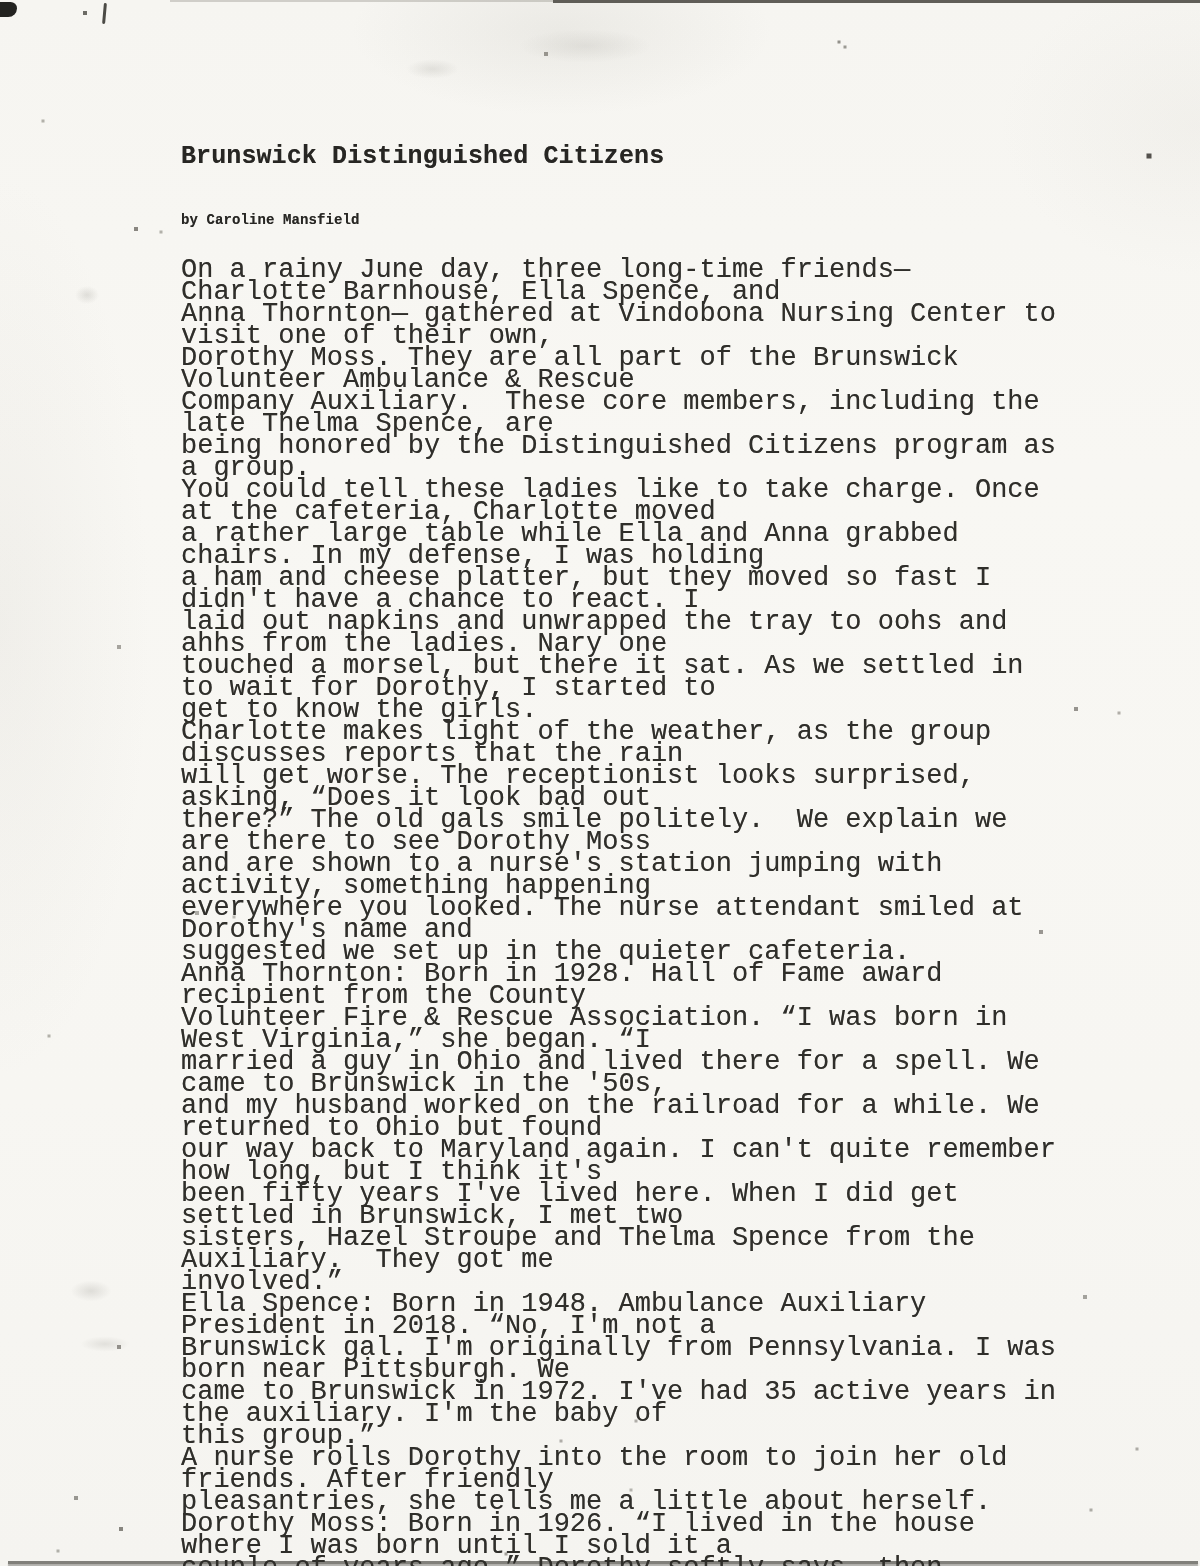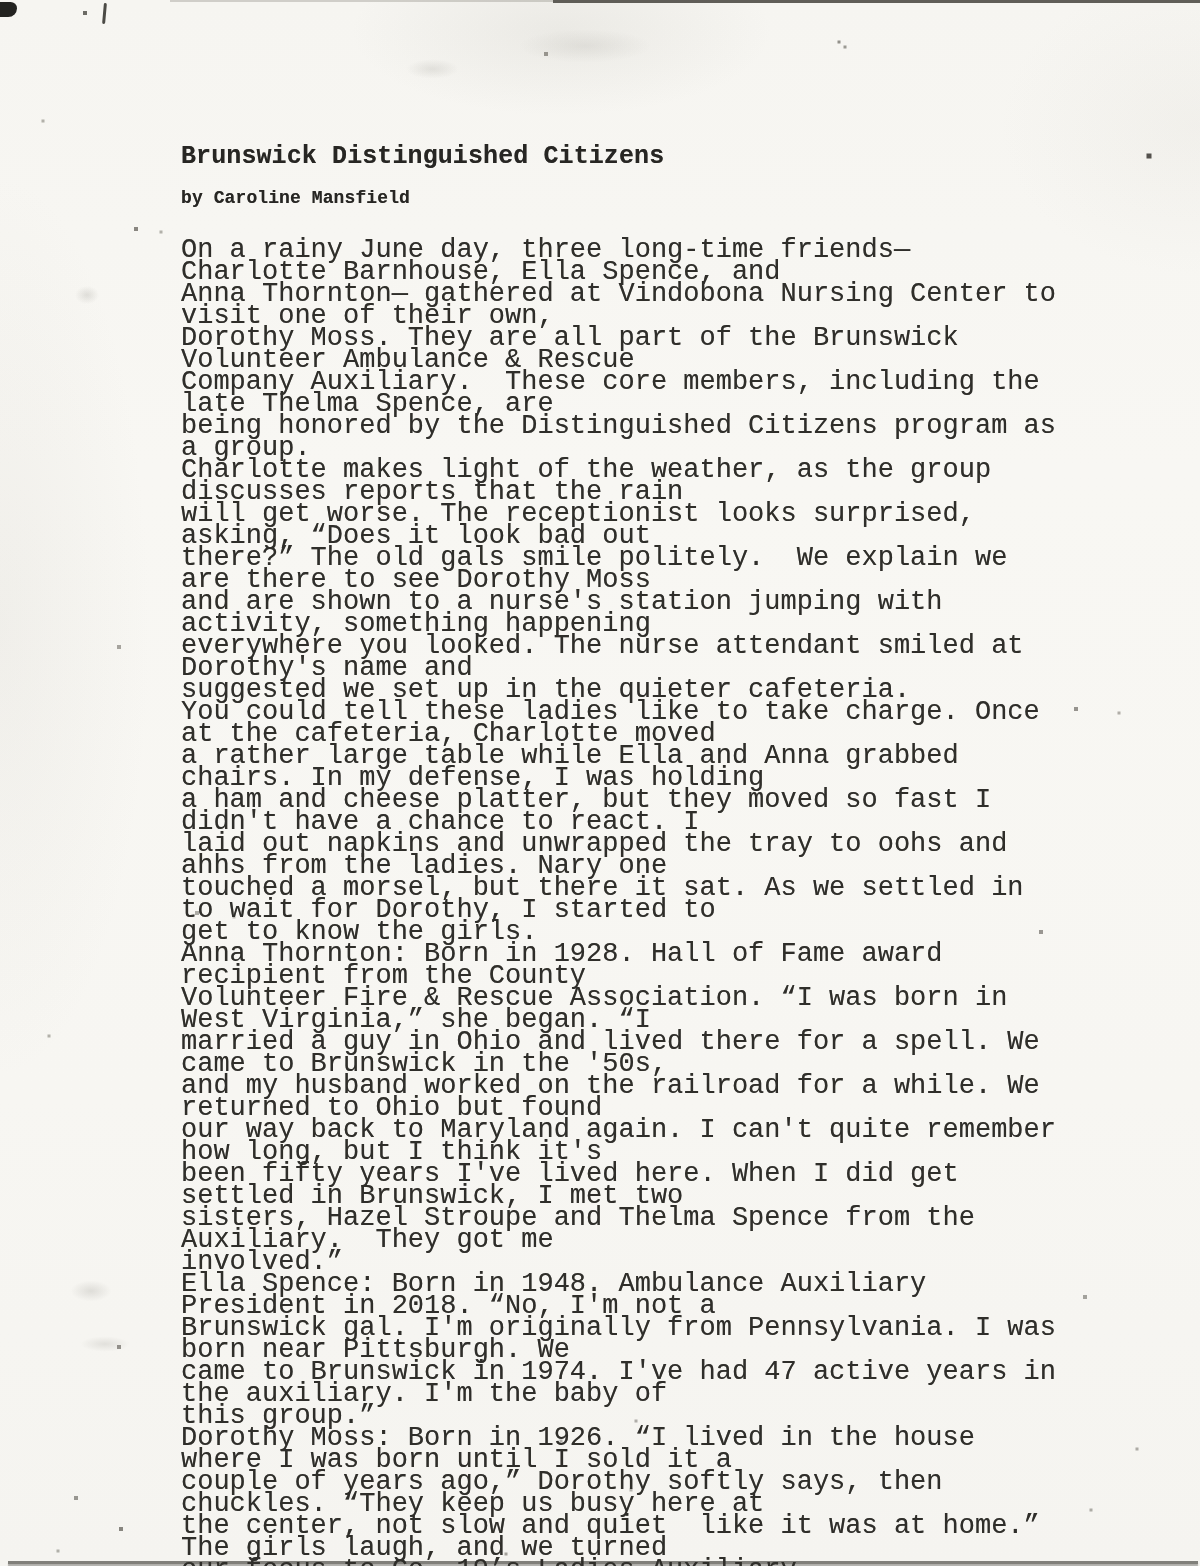--- a/index.html
+++ b/index.html
@@ -101,21 +101,21 @@
   .title, .subtitle, .names, .byline {
     font-weight: bold;
     color: #272623;
     margin: 0;
     letter-spacing: 0.1px;
     text-shadow: 0 0 0.5px rgba(45,44,40,0.55);
   }
   .title    { font-size: 25px; line-height: 1.25; }
   .subtitle { font-size: 30px; line-height: 1.25; margin-top: 2px; }
   .names    { font-size: 25px; line-height: 1.25; margin-top: 4px; }
-  .byline   { font-size: 18px; margin-top: 16px; }
+  .byline   { font-size: 14px; margin-top: 40px; }
   .article {
     margin-top: 31px;
     font-size: 27px;
     line-height: 22px;
     text-shadow: 0 0 0.5px rgba(50,49,45,0.5);
   }
   .article p {
     margin: 0;
     white-space: pre-wrap;
   }
@@ -140,44 +140,46 @@
   <div class="content">
     <h1 class="title">Brunswick Distinguished Citizens</h1>
     <div class="byline">by Caroline Mansfield</div>
 
     <div class="article">
       <p>On a rainy June day, three long-time friends— Charlotte Barnhouse, Ella Spence, and
 Anna Thornton— gathered at Vindobona Nursing Center to visit one of their own,
 Dorothy Moss. They are all part of the Brunswick Volunteer Ambulance &amp; Rescue
 Company Auxiliary.  These core members, including the late Thelma Spence, are
 being honored by the Distinguished Citizens program as a group.</p>
+      <p>You could tell these ladies like to take charge. Once at the cafeteria, Charlotte moved
+a rather large table while Ella and Anna grabbed chairs. In my defense, I was holding
+a ham and cheese platter, but they moved so fast I didn't have a chance to react. I
+laid out napkins and unwrapped the tray to oohs and ahhs from the ladies. Nary one
+touched a morsel, but there it sat. As we settled in to wait for Dorothy, I started to
+get to know the girls.</p>
       <p>Charlotte makes light of the weather, as the group discusses reports that the rain
 will get worse. The receptionist looks surprised, asking, “Does it look bad out
 there?” The old gals smile politely.  We explain we are there to see Dorothy Moss
 and are shown to a nurse's station jumping with activity, something happening
 everywhere you looked. The nurse attendant smiled at Dorothy's name and
 suggested we set up in the quieter cafeteria.</p>
-      <p>You could tell these ladies like to take charge. Once at the cafeteria, Charlotte moved
-a rather large table while Ella and Anna grabbed chairs. In my defense, I was holding
-a ham and cheese platter, but they moved so fast I didn't have a chance to react. I
-laid out napkins and unwrapped the tray to oohs and ahhs from the ladies. Nary one
-touched a morsel, but there it sat. As we settled in to wait for Dorothy, I started to
-get to know the girls.</p>
       <p>Anna Thornton: Born in 1928. Hall of Fame award recipient from the County
 Volunteer Fire &amp; Rescue Association. “I was born in West Virginia,” she began. “I
 married a guy in Ohio and lived there for a spell. We came to Brunswick in the '50s,
 and my husband worked on the railroad for a while. We returned to Ohio but found
 our way back to Maryland again. I can't quite remember how long, but I think it's
 been fifty years I've lived here. When I did get settled in Brunswick, I met two
 sisters, Hazel Stroupe and Thelma Spence from the Auxiliary.  They got me
 involved.”</p>
       <p>Ella Spence: Born in 1948. Ambulance Auxiliary President in 2018. “No, I'm not a
 Brunswick gal. I'm originally from Pennsylvania. I was born near Pittsburgh. We
-came to Brunswick in 1974. I've had 47 active years in the auxiliary. I'm the baby of
+came to Brunswick in 1972. I've had 35 active years in the auxiliary. I'm the baby of
 this group.”</p>
+      <p>A nurse rolls Dorothy into the room to join her old friends. After friendly
+pleasantries, she tells me a little about herself.</p>
       <p>Dorothy Moss: Born in 1926. “I lived in the house where I was born until I sold it a
 couple of years ago,” Dorothy softly says, then chuckles. “They keep us busy here at
 the center, not slow and quiet  like it was at home.” The girls laugh, and we turned
 our focus to Co. 19’s Ladies Auxiliary.</p>
     </div>
   </div>
 
 </div>
 
 </body></html>

